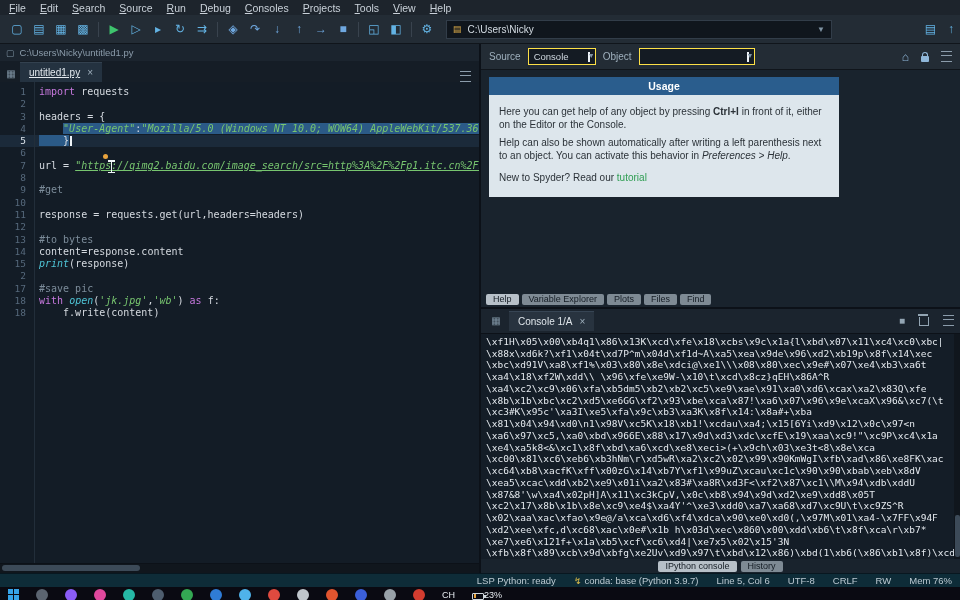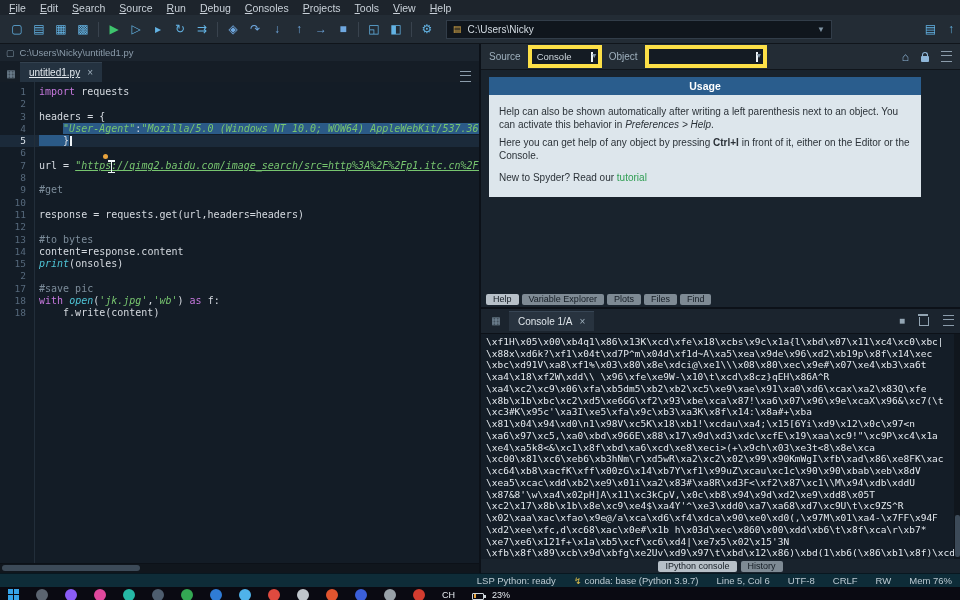--- a/index.html
+++ b/index.html
@@ -71,35 +71,35 @@
   .mouse-ptr{position:absolute;left:108px;top:116px;width:7px;height:13px;z-index:5;}
   .mouse-ptr .stem{position:absolute;left:3px;top:0;width:1px;height:13px;background:#eef2f5;}
   .mouse-ptr .bar-t{position:absolute;left:0;top:0;width:7px;height:1.5px;background:#eef2f5;}
   .mouse-ptr .bar-b{position:absolute;left:0;bottom:0;width:7px;height:1.5px;background:#eef2f5;}
   .mouse-ptr .dot{position:absolute;left:-5px;top:-6px;width:5px;height:5px;border-radius:50%;background:#e8a33d;}
 
   
   .help-pane{height:267px;display:flex;flex-direction:column;border-bottom:2px solid #0c1118;background:#19232d;}
   .help-header{height:25px;background:#232c35;display:flex;align-items:center;gap:7px;
                padding:0 8px;font-size:10px;color:#9fb0bd;border-bottom:1px solid #10151b;}
-  .combo{background:#141b23;border:4px solid #fde047;height:15px;display:flex;align-items:center;
+  .combo{background:#141b23;border:1px solid #fde047;height:15px;display:flex;align-items:center;
          padding:0 5px;color:#cfd8df;gap:8px;font-size:9.5px;}
   .combo-source{width:56px;}
   .combo-object{width:104px;}
   .combo .caret{font-size:7px;color:#7f93a3;margin-left:auto;}
   .help-icons{margin-left:auto;display:flex;gap:12px;align-items:center;color:#8fb7d9;font-size:12px;}
   .lock{width:8px;height:6px;background:#8fb7d9;border-radius:1px;position:relative;margin-top:4px;}
   .lock:before{content:"";position:absolute;left:1px;top:-4px;width:4px;height:4px;
                border:1.5px solid #8fb7d9;border-bottom:none;border-radius:3px 3px 0 0;}
   .hamburger{display:inline-block;width:11px;height:9px;border-top:1.5px solid #8b9cab;
              border-bottom:1.5px solid #8b9cab;position:relative;}
   .hamburger:before{content:"";position:absolute;left:0;right:0;top:2.5px;height:1.5px;background:#8b9cab;}
 
   .help-content{flex:1;padding:7px 8px;overflow:hidden;}
-  .usage-box{width:432px;}
+  .usage-box{width:350px;}
   .usage-title{background:#2a5d8d;color:#ffffff;font-weight:bold;font-size:10.5px;
                text-align:center;padding:3px 0;}
   .usage-body{background:#dde6ec;color:#2b3238;font-size:10px;padding:5px 10px 8px;line-height:1.3;}
   .usage-body p{margin:5px 0;}
   .tutorial-line{text-align:left;margin-top:10px;padding-top:4px;}
   .link{color:#2f9e53;}
 
   .pane-tabs{height:14px;background:#19232d;display:flex;gap:3px;padding:0 5px;align-items:center;}
   .chip{background:#7e8a94;color:#141c24;font-size:9px;padding:0 7px;border-radius:2px;line-height:11px;}
   .chip-sel{background:#b7c0c8;}
@@ -125,21 +125,21 @@
              gap:18px;font-size:9.5px;color:#bccad2;padding:0 8px;border-top:1px solid #081720;}
   .sb-item{display:flex;align-items:center;gap:3px;}
   .bolt{color:#e3c24b;font-size:9px;}
 
   
   .taskbar{height:15px;background:#0a0a12;display:flex;align-items:center;padding:0 8px;gap:17px;}
   .start-icon{width:11px;height:11px;display:grid;grid-template-columns:5px 5px;grid-gap:1px;}
   .start-icon i{background:#36a3e8;width:5px;height:5px;display:block;}
   .tbar-icon{width:12px;height:12px;border-radius:50%;flex:0 0 auto;}
   .tbar-lang{color:#e4e9ee;font-size:9px;}
-  .battery-wrap{display:flex;align-items:flex-end;gap:8px;color:#e4e9ee;font-size:9px;}
+  .battery-wrap{display:flex;align-items:flex-end;gap:0;color:#e4e9ee;font-size:9px;}
   .battery{display:inline-block;width:10px;height:5px;border:1px solid #cfd6db;border-radius:1px;position:relative;}
   .battery:after{content:"";position:absolute;right:-2.5px;top:1px;width:1.5px;height:3px;background:#cfd6db;}
   .battery i{position:absolute;left:0.5px;top:0.5px;bottom:0.5px;width:2px;background:#e8a33d;display:block;}
 </style>
 </head>
 <body>
 
 <div class="screen">
 
   <div class="menubar" id="menubar">
@@ -261,21 +261,21 @@
             <div class="code-row">
               <div class="gutter-cell">13</div>
               <div class="code-cell"><span class="tk-com">#to bytes</span></div>
             </div>
             <div class="code-row">
               <div class="gutter-cell">14</div>
               <div class="code-cell"><span class="tk-plain">content</span><span class="tk-op">=</span><span class="tk-plain">response.content</span></div>
             </div>
             <div class="code-row">
               <div class="gutter-cell">15</div>
-              <div class="code-cell"><span class="tk-fn">print</span><span class="tk-plain">(onsoles)</span></div>
+              <div class="code-cell"><span class="tk-fn">print</span><span class="tk-plain">(response)</span></div>
             </div>
             <div class="code-row">
               <div class="gutter-cell">2</div>
               <div class="code-cell"></div>
             </div>
             <div class="code-row">
               <div class="gutter-cell">17</div>
               <div class="code-cell"><span class="tk-com">#save pic</span></div>
             </div>
             <div class="code-row">
@@ -316,22 +316,22 @@
           <div class="help-icons">
             <span>⌂</span>
             <span class="lock"></span>
             <span class="hamburger"></span>
           </div>
         </div>
         <div class="help-content">
           <div class="usage-box">
             <div class="usage-title">Usage</div>
             <div class="usage-body">
+              <p><span>Here you can get help of any object by pressing </span><b>Ctrl+I</b><span> in front of it, either on the Editor or the Console.</span></p>
               <p><span>Help can also be shown automatically after writing a left parenthesis next to an object. You can activate this behavior in </span><i>Preferences &gt; Help</i><span>.</span></p>
-              <p><span>Here you can get help of any object by pressing </span><b>Ctrl+I</b><span> in front of it, either on the Editor or the Console.</span></p>
               <p class="tutorial-line"><span>New to Spyder? Read our </span><a class="link">tutorial</a></p>
             </div>
           </div>
         </div>
         <div class="pane-tabs" id="pane-tabs">
             <div class="chip chip-sel">Help</div>
             <div class="chip">Variable Explorer</div>
             <div class="chip">Plots</div>
             <div class="chip">Files</div>
             <div class="chip">Find</div>

